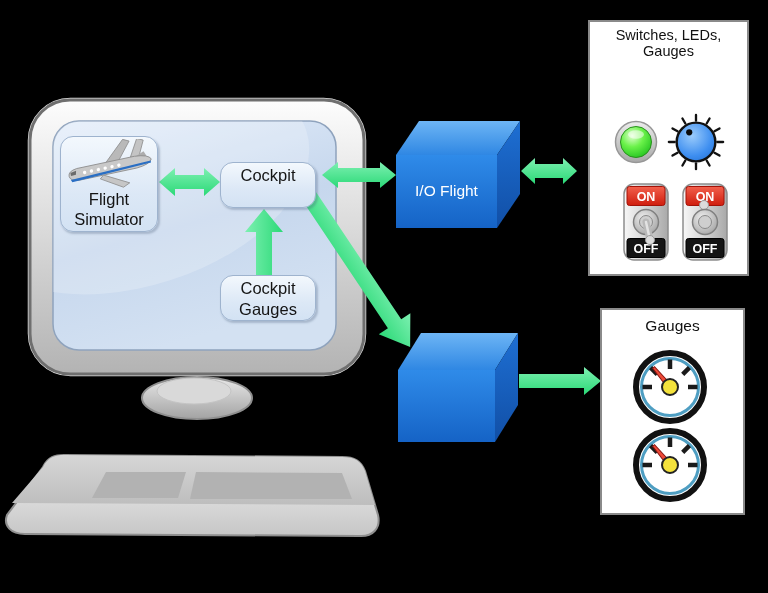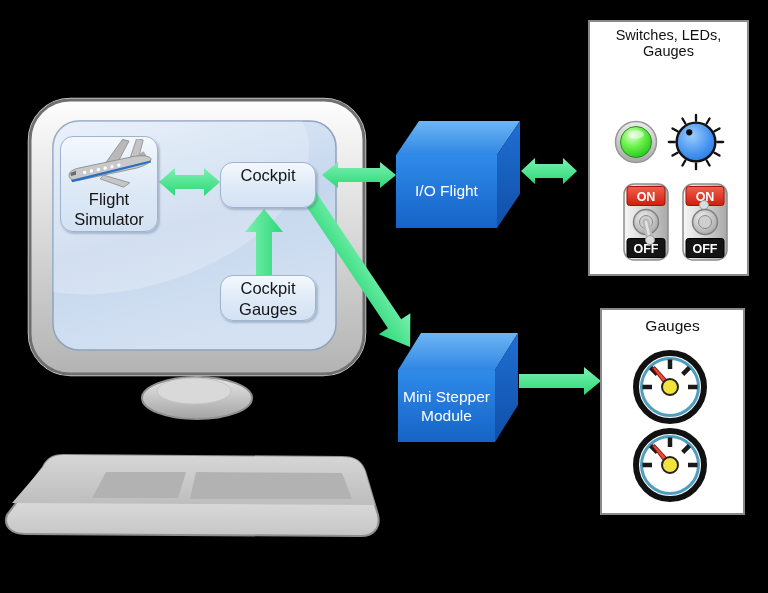--- a/index.html
+++ b/index.html
@@ -148,24 +148,20 @@
 
   <div class="node node-2line" style="left:220px;top:162px;width:96px;height:46px;">
     <span class="l">Cockpit</span>
   </div>
   <div class="node node-2line" style="left:220px;top:275px;width:96px;height:46px;">
     <span class="l">Cockpit</span>
     <span class="l">Gauges</span>
   </div>
 
   <div class="cube-label" style="left:396px;top:182px;width:101px;">I/O Flight</div>
-  <div class="cube-label" style="left:398px;top:388px;width:97px;">
-    <span class="l" style="display:block">Mini Stepper</span>
-    <span class="l" style="display:block">Module</span>
-  </div>
 
   <div class="panel" style="left:572px;top:20px;width:161px;height:256px;margin-left:16px;">
     <div class="sw-title">
       <div>Switches, LEDs,</div>
       <div>Gauges</div>
     </div>
 
     <svg class="abs" style="left:24px;top:98px" width="44" height="44" viewBox="0 0 44 44">
       <defs>
         <linearGradient id="ledRing" x1="0" y1="0" x2="0" y2="1">

